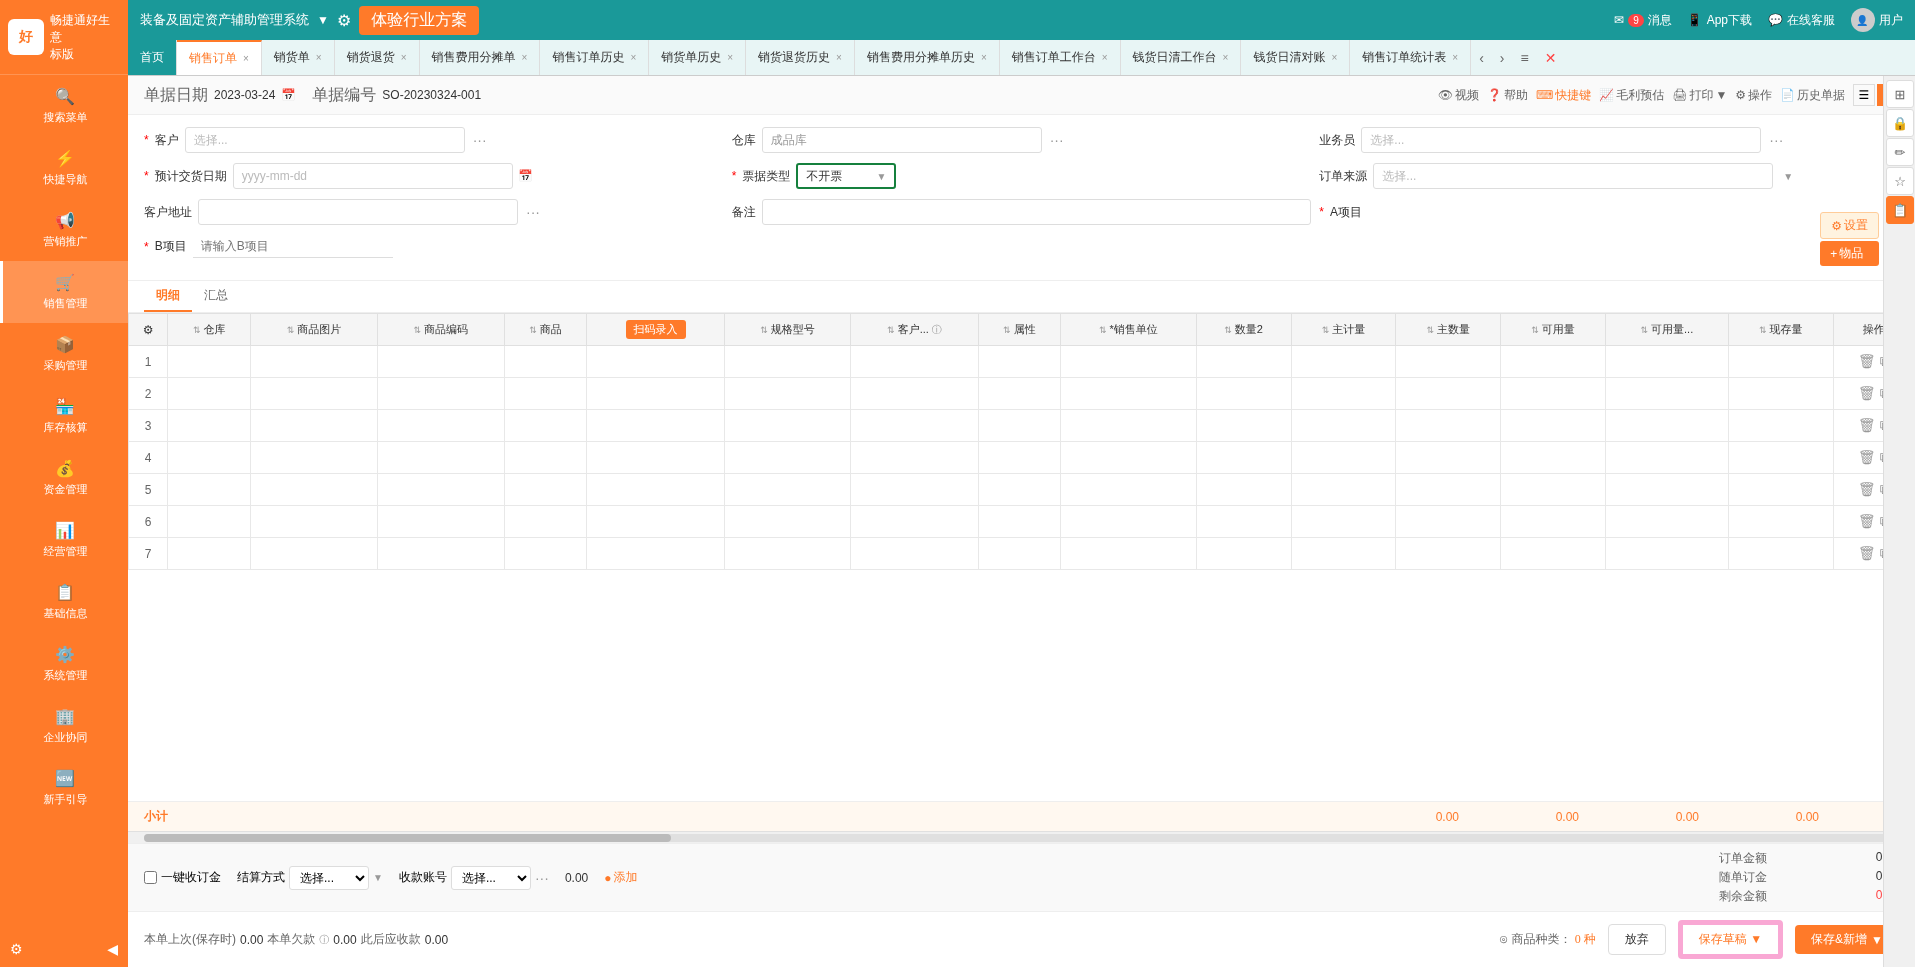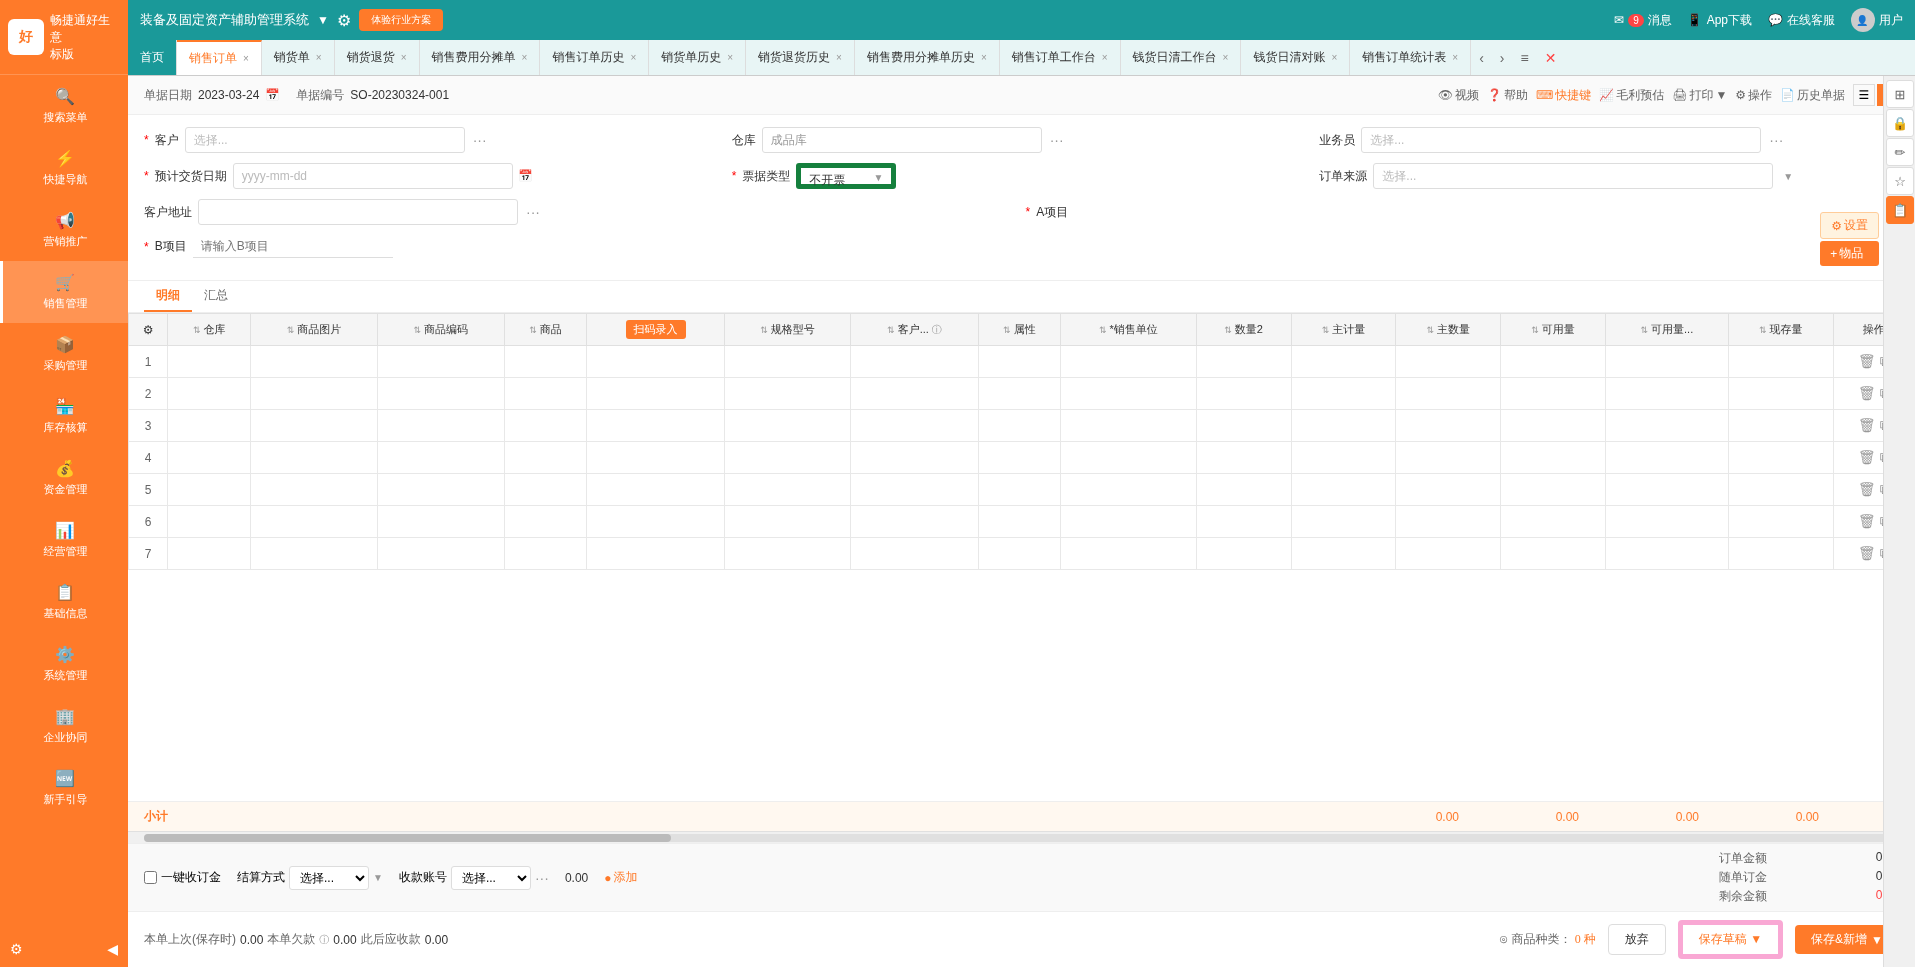--- a/index.html
+++ b/index.html
@@ -20,59 +20,59 @@
 
     
     .main { flex: 1; display: flex; flex-direction: column; overflow: hidden; }
 
     
     .top-header { height: 40px; background: #1a9999; display: flex; align-items: center; padding: 0 12px; gap: 8px; justify-content: space-between; }
     .top-header-left { display: flex; align-items: center; gap: 8px; }
     .system-name { color: white; font-size: 13px; }
     .system-dropdown { background: none; border: none; color: white; cursor: pointer; font-size: 12px; }
     .settings-icon { color: white; cursor: pointer; font-size: 16px; }
-    .industry-btn { background: #ff7a29; color: white; border: none; border-radius: 4px; padding: 4px 12px; cursor: pointer; font-size: 10px; }
+    .industry-btn { background: #ff7a29; color: white; border: none; border-radius: 4px; padding: 4px 12px; cursor: pointer; font-size: 16px; }
     .top-header-right { display: flex; align-items: center; gap: 16px; }
     .header-right-item { display: flex; align-items: center; gap: 4px; color: white; cursor: pointer; font-size: 12px; }
     .badge { background: #ff4444; color: white; border-radius: 10px; padding: 1px 5px; font-size: 10px; }
     .user-avatar { width: 24px; height: 24px; background: #ccc; border-radius: 50%; display: flex; align-items: center; justify-content: center; font-size: 10px; color: #666; }
 
     
     .tab-bar { height: 36px; background: #e8f5f5; display: flex; align-items: center; border-bottom: 1px solid #ccc; overflow: hidden; }
     .tab-item { display: flex; align-items: center; gap: 4px; padding: 0 12px; height: 100%; cursor: pointer; white-space: nowrap; border-right: 1px solid #ddd; font-size: 12px; color: #333; flex-shrink: 0; }
     .tab-item.active { background: white; color: #ff7a29; border-top: 2px solid #ff7a29; }
     .tab-item .close-tab { color: #999; font-size: 10px; margin-left: 2px; }
     .tab-nav-btn { padding: 0 8px; height: 100%; display: flex; align-items: center; cursor: pointer; font-size: 14px; color: #666; flex-shrink: 0; }
     .home-tab { background: #1a9999; color: white; }
 
     
     .content { flex: 1; overflow: hidden; display: flex; flex-direction: column; background: white; }
 
     
     .form-header { padding: 8px 16px; display: flex; align-items: center; gap: 16px; border-bottom: 1px solid #eee; background: #fafafa; }
     .form-field { display: flex; align-items: center; gap: 6px; }
-    .form-label { color: #666; font-size: 12px; }
+    .form-label { color: #666; font-size: 16px; }
     .form-value { color: #333; font-size: 12px; }
     .form-actions { margin-left: auto; display: flex; gap: 8px; align-items: center; }
     .action-link { color: #666; font-size: 12px; cursor: pointer; display: flex; align-items: center; gap: 2px; }
     .action-link.orange { color: #ff7a29; }
     .view-toggle { display: flex; gap: 2px; }
     .view-btn { width: 22px; height: 22px; border: 1px solid #ddd; display: flex; align-items: center; justify-content: center; cursor: pointer; font-size: 12px; }
     .view-btn.active { background: #ff7a29; color: white; border-color: #ff7a29; }
 
     
     .form-body { padding: 12px 16px; border-bottom: 1px solid #eee; }
     .form-row { display: flex; align-items: center; gap: 8px; margin-bottom: 10px; }
     .field-group { display: flex; align-items: center; gap: 6px; flex: 1; }
     .field-required { color: red; font-size: 12px; }
     .field-label { color: #333; font-size: 12px; white-space: nowrap; }
     .field-input { border: 1px solid #ddd; border-radius: 3px; padding: 4px 8px; font-size: 12px; color: #999; min-width: 120px; height: 26px; display: flex; align-items: center; flex: 1; max-width: 280px; }
     .field-input.wide { max-width: 400px; }
     .field-more { color: #999; font-size: 14px; cursor: pointer; margin-left: 2px; }
-    .field-select { border: 5px solid #15803d; border-radius: 3px; padding: 4px 8px; font-size: 12px; color: #333; min-width: 100px; height: 26px; display: flex; justify-content: space-between; }
+    .field-select { border: 2px solid #15803d; border-radius: 3px; padding: 4px 8px; font-size: 12px; color: #333; min-width: 100px; height: 26px; display: flex; align-items: center; justify-content: space-between; }
     .dropdown-arrow { color: #999; font-size: 10px; }
     .calendar-icon { color: #999; font-size: 12px; cursor: pointer; }
     .textarea-field { border: 1px solid #ddd; border-radius: 3px; padding: 4px 8px; font-size: 12px; color: #999; min-width: 200px; height: 26px; flex: 1; }
     .bproject-input { border: none; border-bottom: 1px solid #ddd; padding: 4px 8px; font-size: 12px; color: #999; min-width: 200px; }
 
     
     .detail-tabs { display: flex; padding: 0 16px; border-bottom: 1px solid #eee; }
     .detail-tab { padding: 6px 12px; cursor: pointer; font-size: 12px; color: #666; border-bottom: 2px solid transparent; }
     .detail-tab.active { color: #ff7a29; border-bottom: 2px solid #ff7a29; font-weight: bold; }
 
@@ -362,20 +362,24 @@
             </div>
             <span class="dropdown-arrow" style="margin-left:4px;">▼</span>
           </div>
         </div>
 
         <div class="form-row">
           <div class="field-group">
             <span class="field-label">客户地址</span>
             <div class="field-input wide" style="max-width:320px;"></div>
             <span class="field-more">···</span>
+          </div>
+          <div class="field-group">
+            <span class="field-label">备注</span>
+            <div class="textarea-field" style="flex:1;"></div>
           </div>
           <div class="field-group">
             <span class="field-required">*</span>
             <span class="field-label">A项目</span>
           </div>
         </div>
 
         <div class="form-row">
           <div class="field-group">
             <span class="field-required">*</span>

